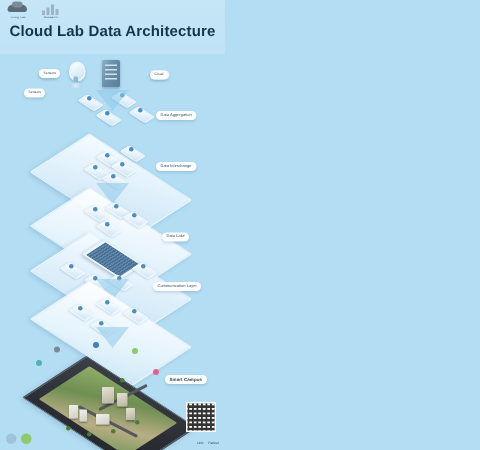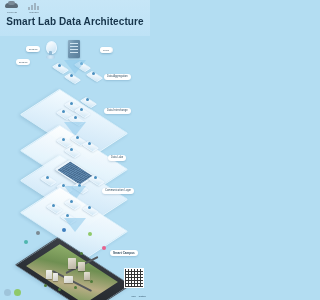--- a/index.html
+++ b/index.html
@@ -159,21 +159,21 @@
           <div class="bars">
               <i style="height:3px"></i>
               <i style="height:5px"></i>
               <i style="height:7px"></i>
               <i style="height:4px"></i>
             </div>
         </div>
         <div class="logo-txt">Research</div>
       </div>
     </div>
-    <div class="title">Smart Lab Data Architecture</div>
+    <div class="title">Cloud Lab Data Architecture</div>
   </div>
 
   <div class="dev" style="left:46px;top:41px;">
     <div class="sensor-body"></div>
     <div class="sensor-stem"></div>
     <div class="sensor-base"></div>
   </div>
   <div class="dev" style="left:68px;top:40px;">
     <div class="server">
       <i style="top:3px"></i>

